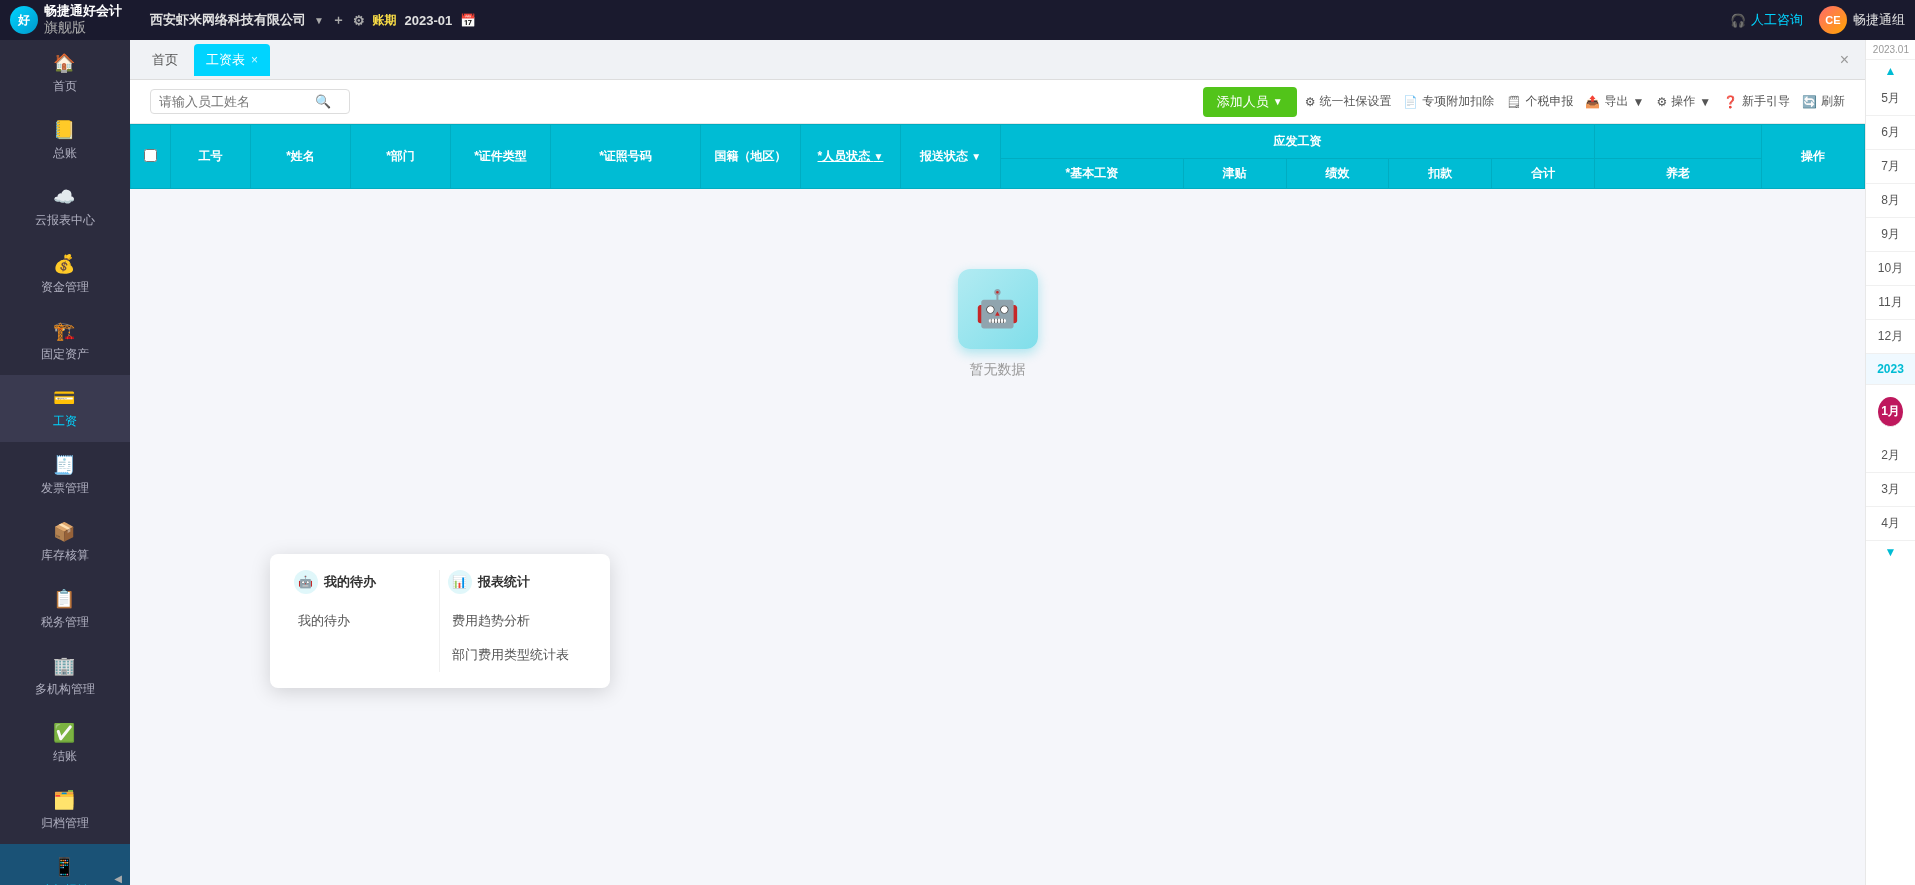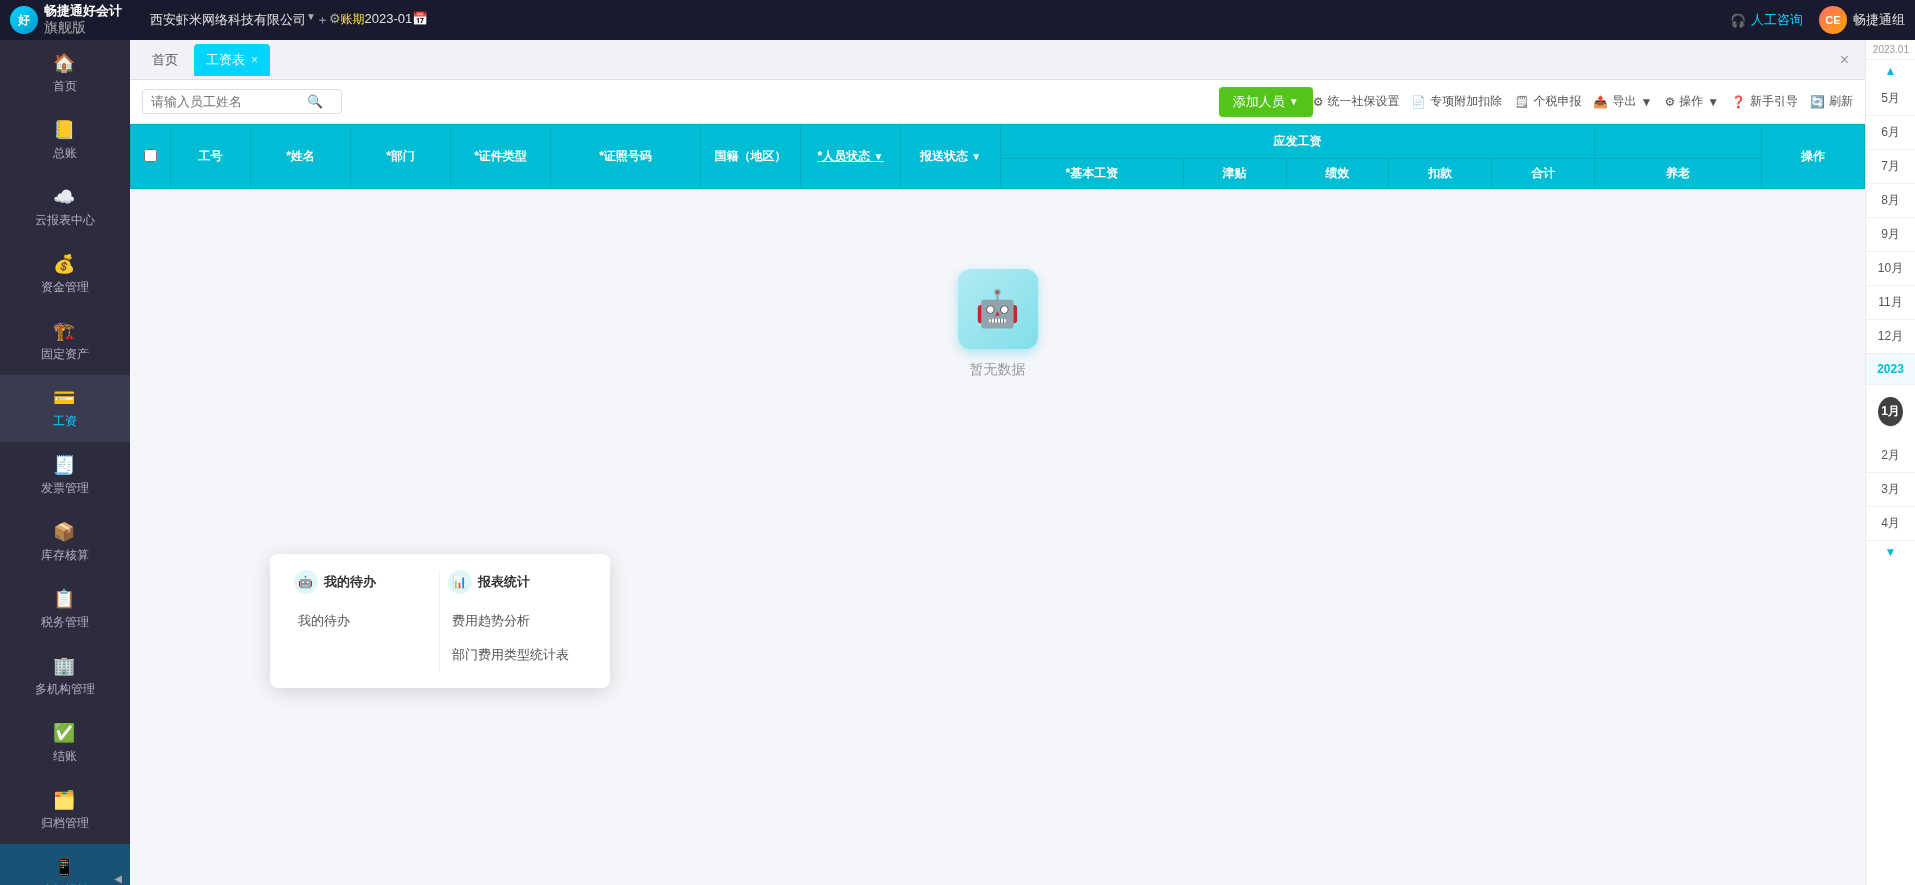--- a/index.html
+++ b/index.html
@@ -23,22 +23,22 @@
     .logo-icon {
       width: 28px; height: 28px;
       background: linear-gradient(135deg, #00d4ff, #0099cc);
       border-radius: 50%;
       display: flex; align-items: center; justify-content: center;
       color: white; font-size: 12px; font-weight: bold;
     }
     .logo-text { color: white; font-size: 13px; font-weight: bold; line-height: 1.2; }
     .logo-sub { color: #aaa; font-size: 14px; }
     .company-area {
-      display: flex; 
-      color: #e0e0e0; font-size: 13px; padding-left: 10px;
+      display: flex; align-items: center; gap: 8px;
+      color: #e0e0e0; font-size: 13px; padding-left: 10px; font-weight: bold;
     }
     .company-dropdown { color: #aaa; font-size: 10px; cursor: pointer; }
     .period-label { color: #fde047; font-size: 12px; }
     .period-value { color: #e0e0e0; font-size: 13px; }
     .header-right {
       margin-left: auto;
       display: flex; align-items: center; gap: 16px;
     }
     .customer-service { color: #00d4ff; font-size: 13px; cursor: pointer; display: flex; align-items: center; gap: 4px; }
     .user-info { display: flex; align-items: center; gap: 6px; color: #e0e0e0; font-size: 13px; cursor: pointer; }
@@ -114,22 +114,22 @@
     .tab-item.home { color: #555; background: transparent; }
     .tab-item.active-tab { background: #00d4ff; color: white; }
     .tab-close { font-size: 12px; color: rgba(255,255,255,0.8); cursor: pointer; }
 
     
     .toolbar {
       height: 44px;
       background: white;
       display: flex;
       align-items: center;
-      padding: 0 12px;
-      gap: 0;
+      padding: 0 20px;
+      gap: 8px;
       border-bottom: 1px solid #e8e8e8;
       flex-shrink: 0;
     }
     .search-input-wrap {
       display: flex;
       align-items: center;
       border: 1px solid #ddd;
       border-radius: 4px;
       padding: 4px 8px;
       gap: 6px;
@@ -246,21 +246,21 @@
       font-size: 12px;
     }
     .date-item {
       padding: 8px 4px;
       text-align: center;
       cursor: pointer;
       color: #555;
       border-bottom: 1px solid #f0f0f0;
     }
     .date-item.current {
-      background: #404040;
+      background: #be185d;
       color: white;
       border-radius: 50%;
       margin: 12px;
       padding: 6px 2px;
       font-weight: bold;
     }
     .date-item.year { font-weight: bold; color: #00bcd4; background: #f0f9ff; }
     .date-nav { display: flex; align-items: center; justify-content: center; padding: 4px; cursor: pointer; color: #00bcd4; }
     .popup-menu {
       position: absolute;

